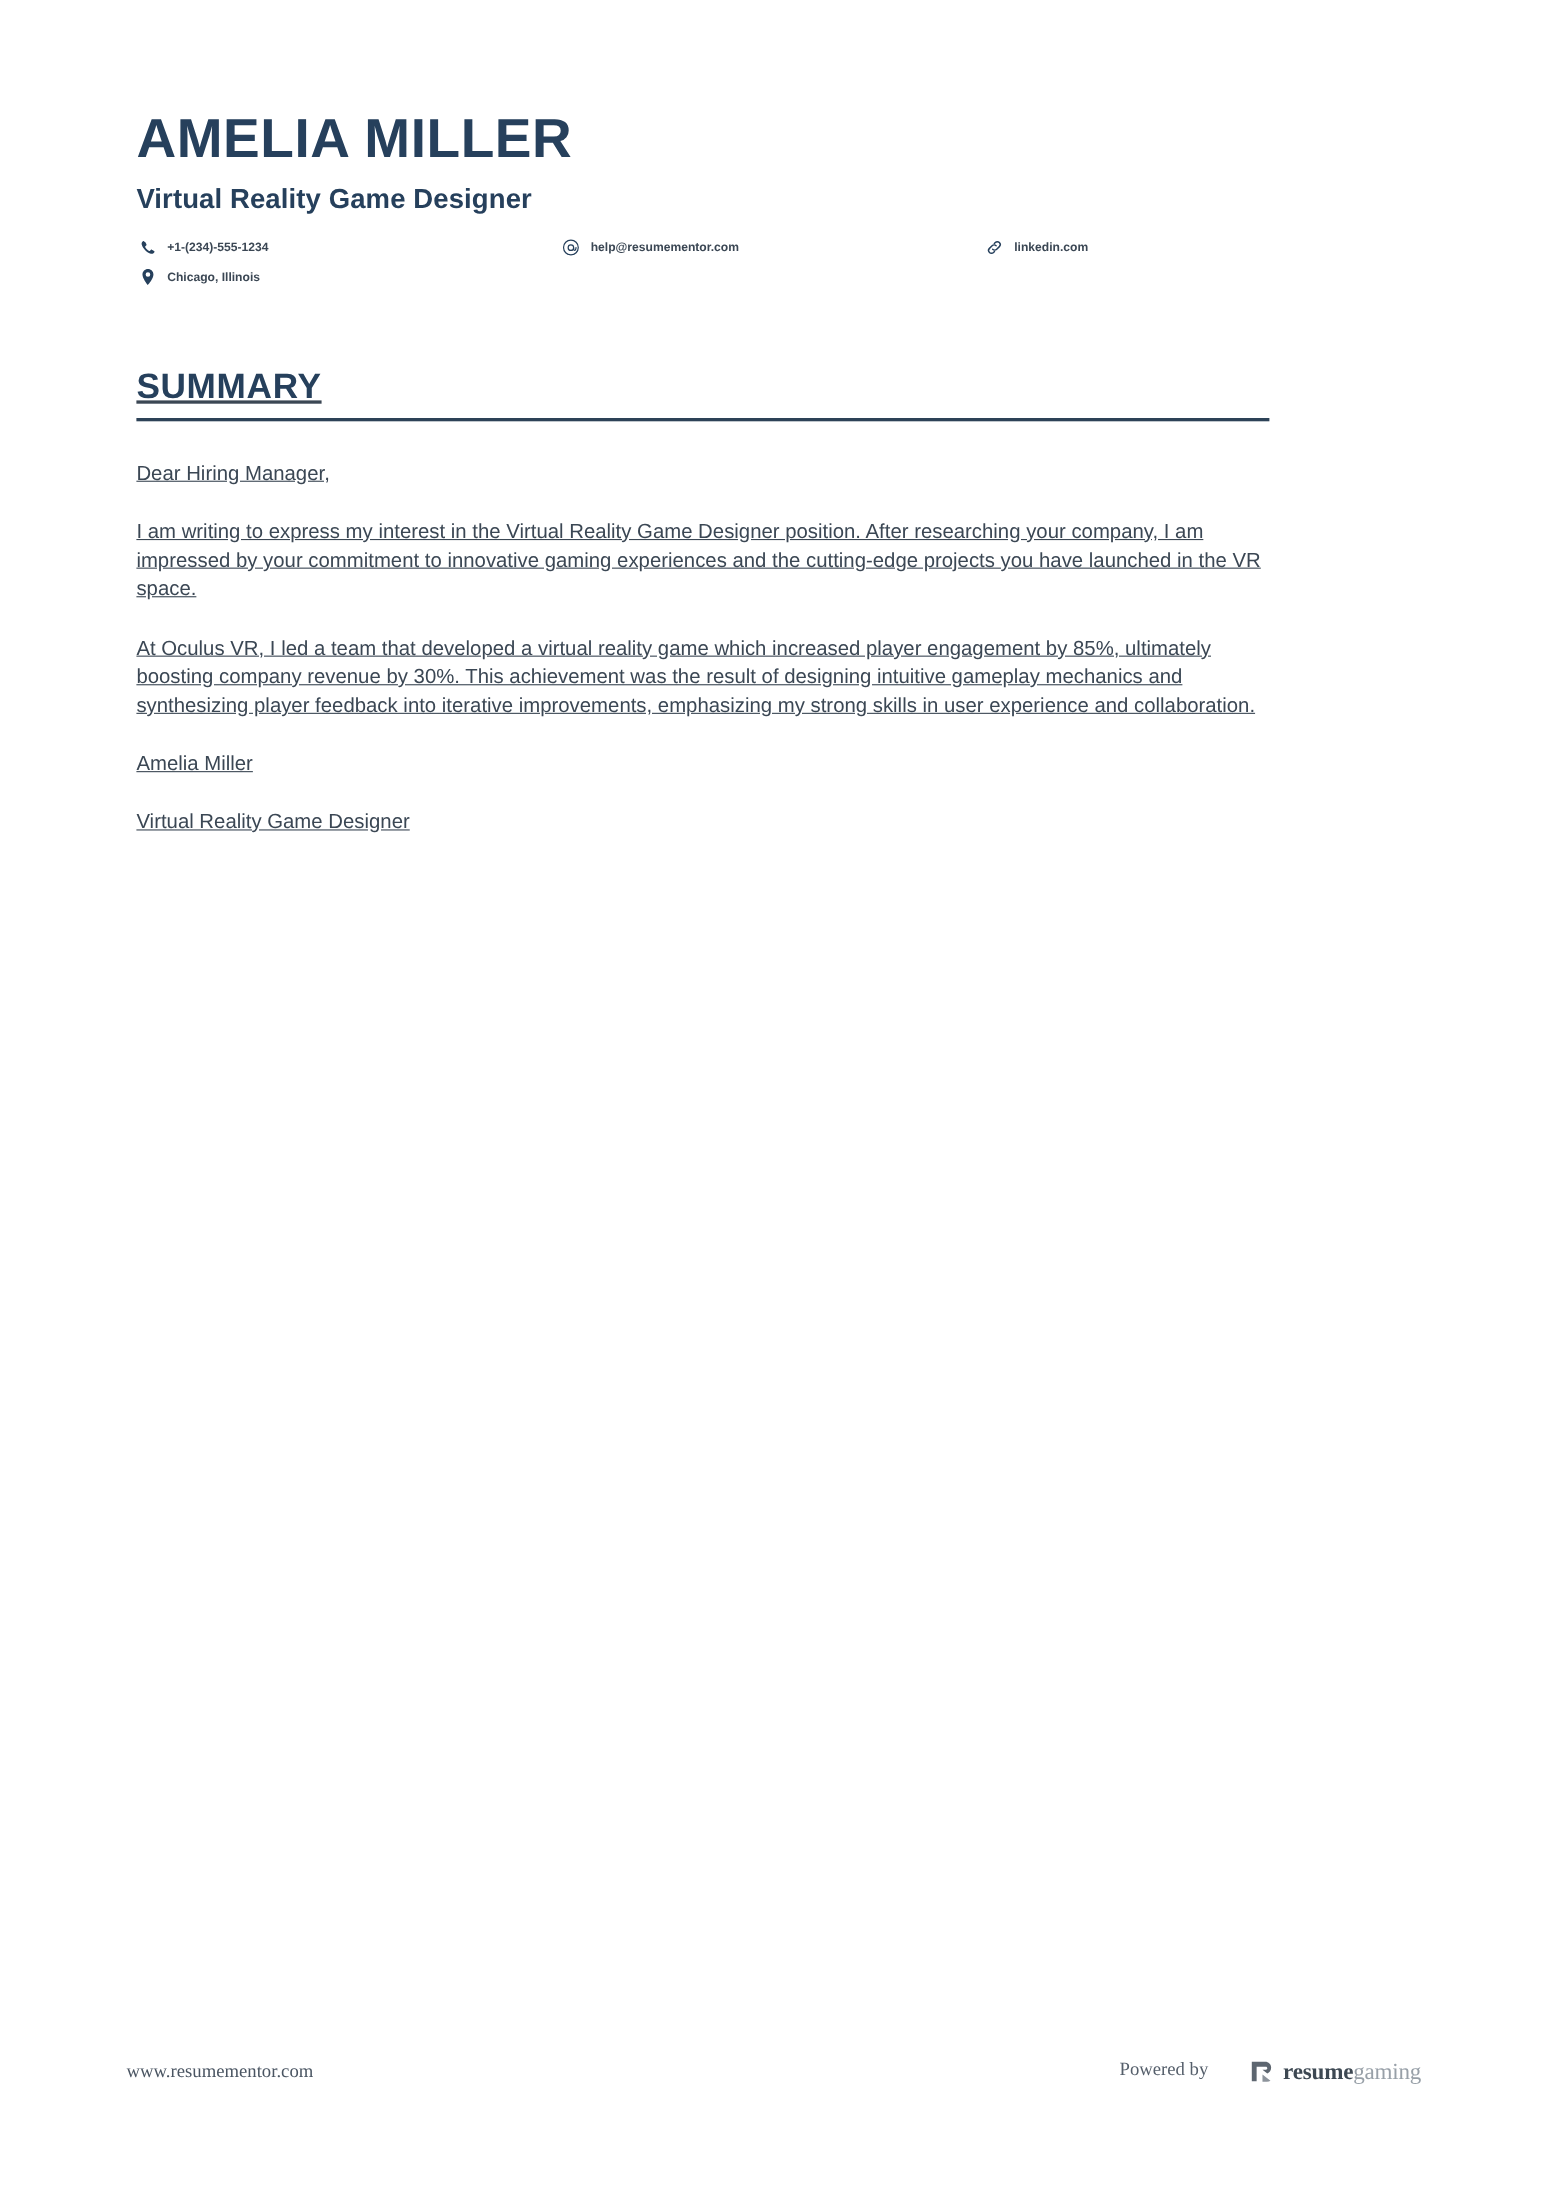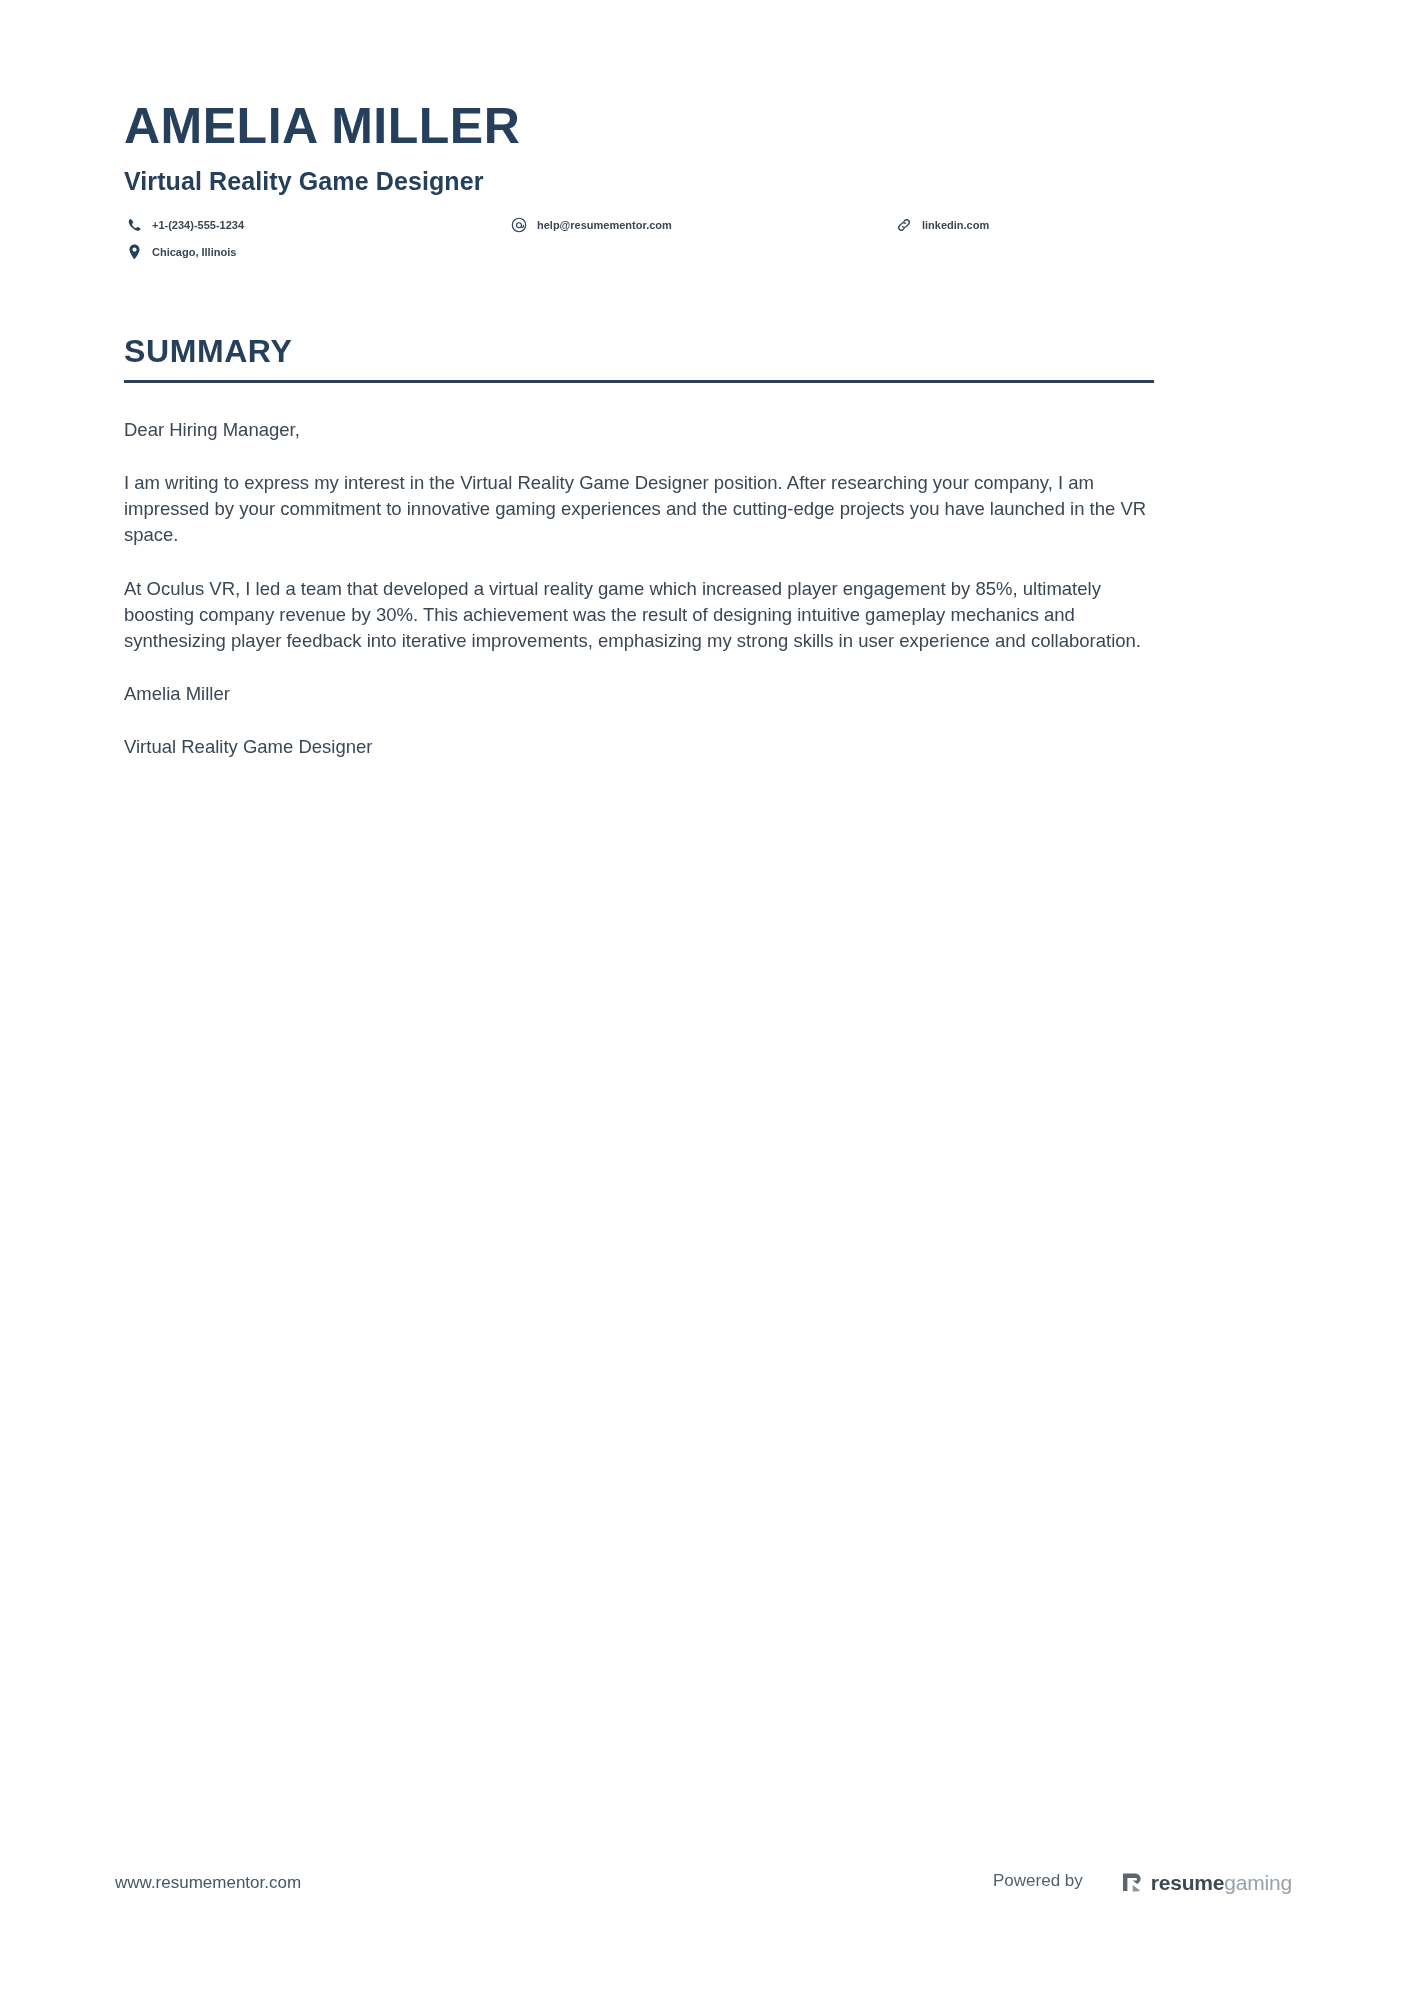--- a/index.html
+++ b/index.html
@@ -77,20 +77,21 @@
     align-items: center;
     justify-content: center;
     flex: 0 0 auto;
     color: #26405c;
   }
   .ci-icon svg { display: block; }
 
   
   .section {
     margin-top: 72px;
+    text-decoration: underline;
   }
   .section-heading {
     font-size: 32px;
     font-weight: bold;
     color: #26405c;
     letter-spacing: 0.6px;
     margin: 0 0 10px 0;
   }
   .section-rule {
     height: 3px;
@@ -110,20 +111,21 @@
   .letter p.tight { margin-bottom: 26px; }
   .letter p:last-child { margin-bottom: 0; }
 
   
   .footer {
     position: absolute;
     left: 0;
     top: 1855px;
     width: 1410px;
     height: 90px;
+    font-family: Liberation Serif, serif;
   }
   .footer-url {
     position: absolute;
     left: 115px;
     top: 18px;
     font-size: 17px;
     color: #4a5562;
   }
   .footer-brand {
     position: absolute;

